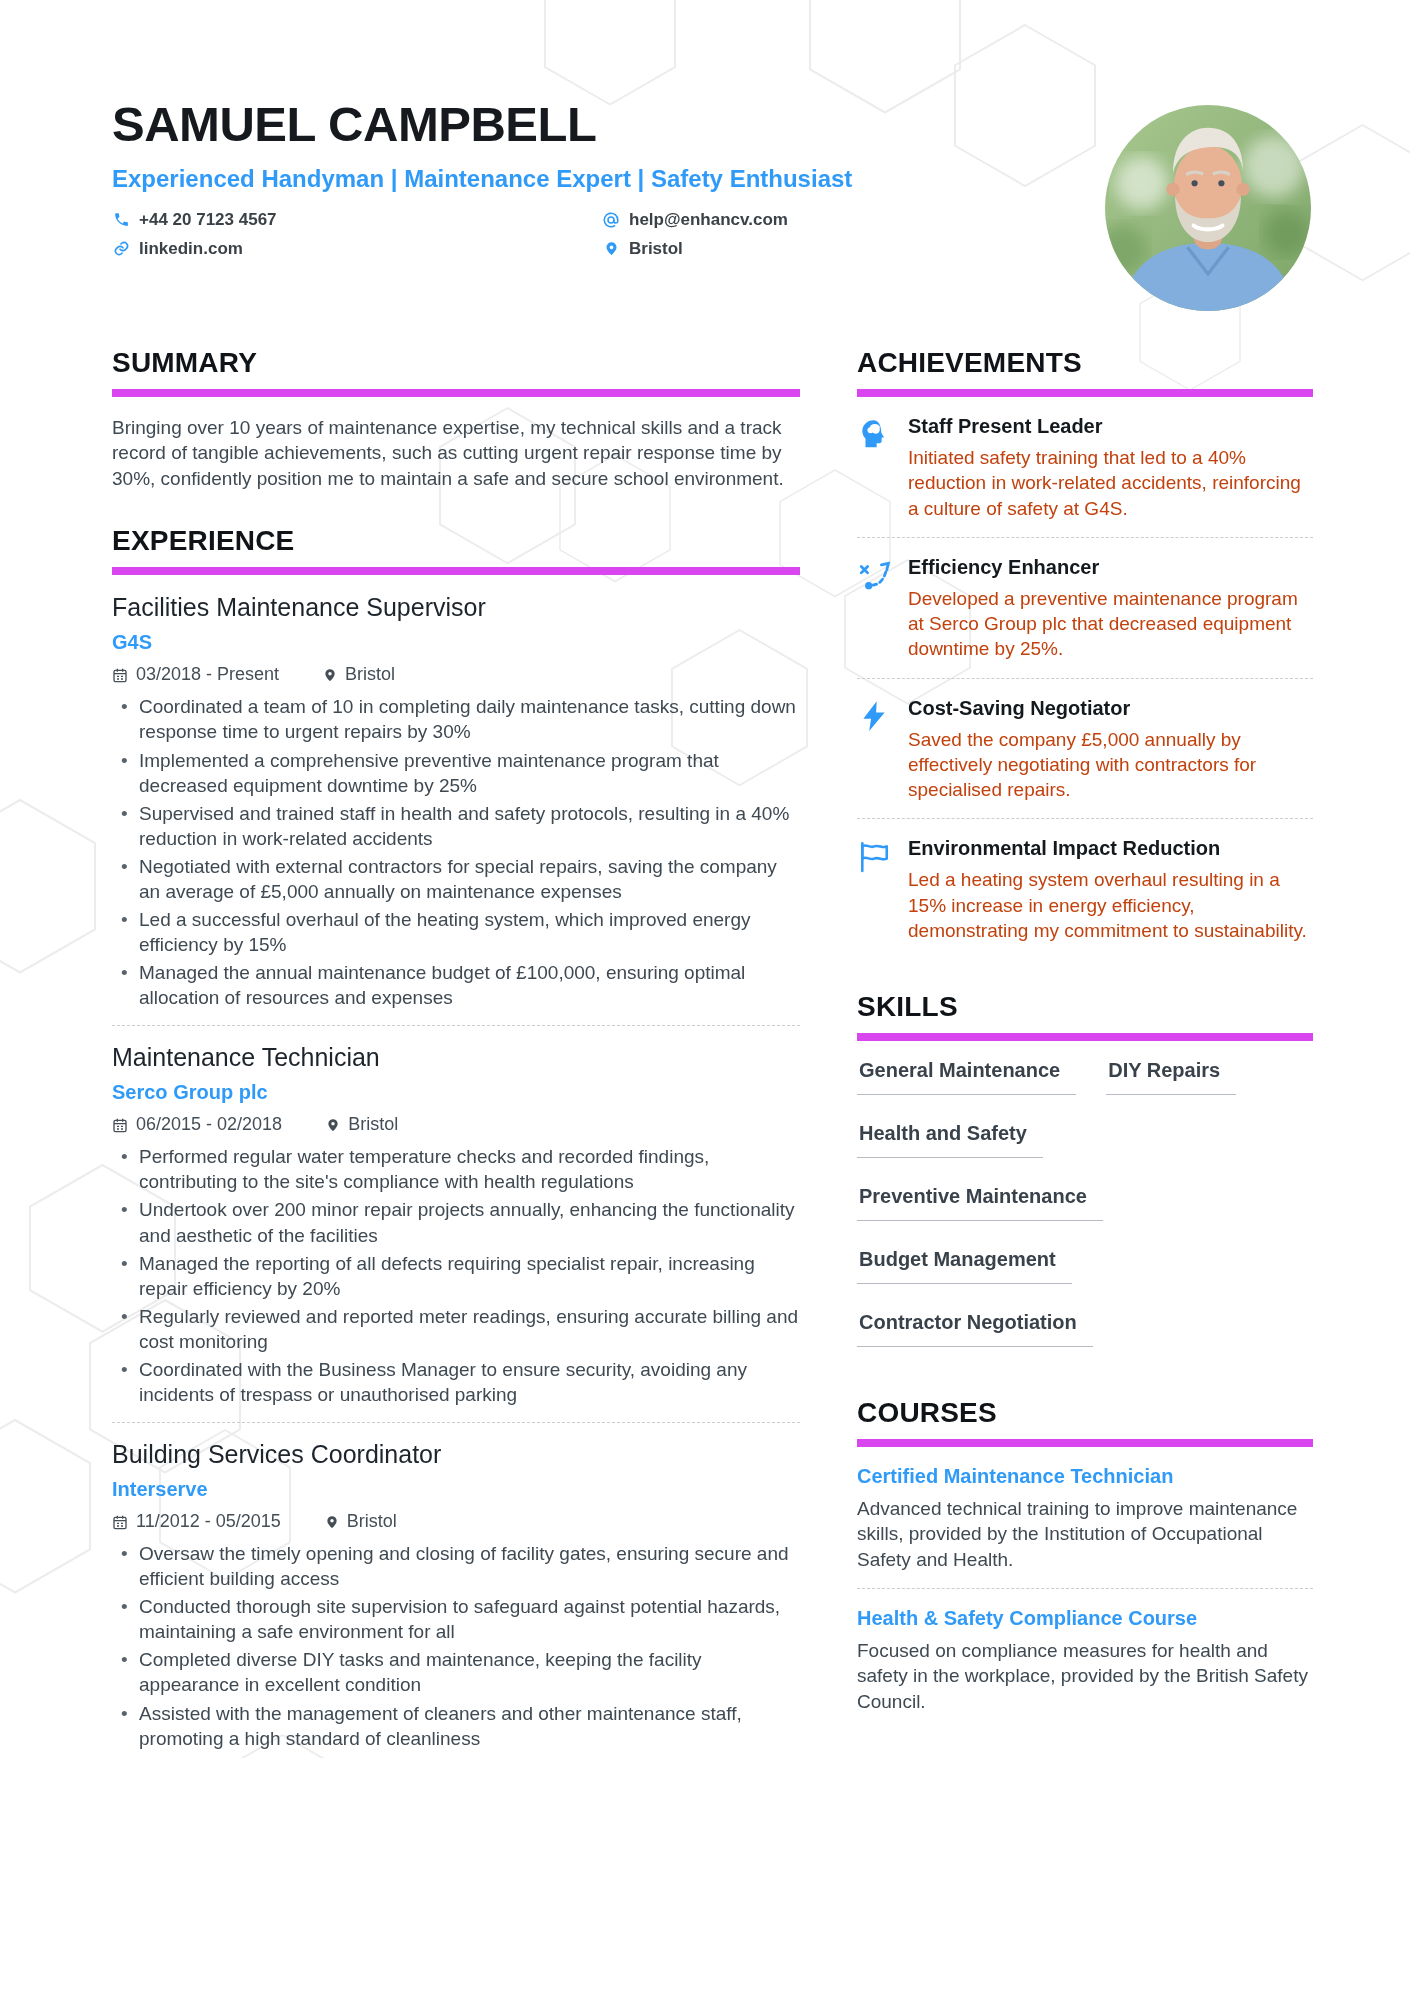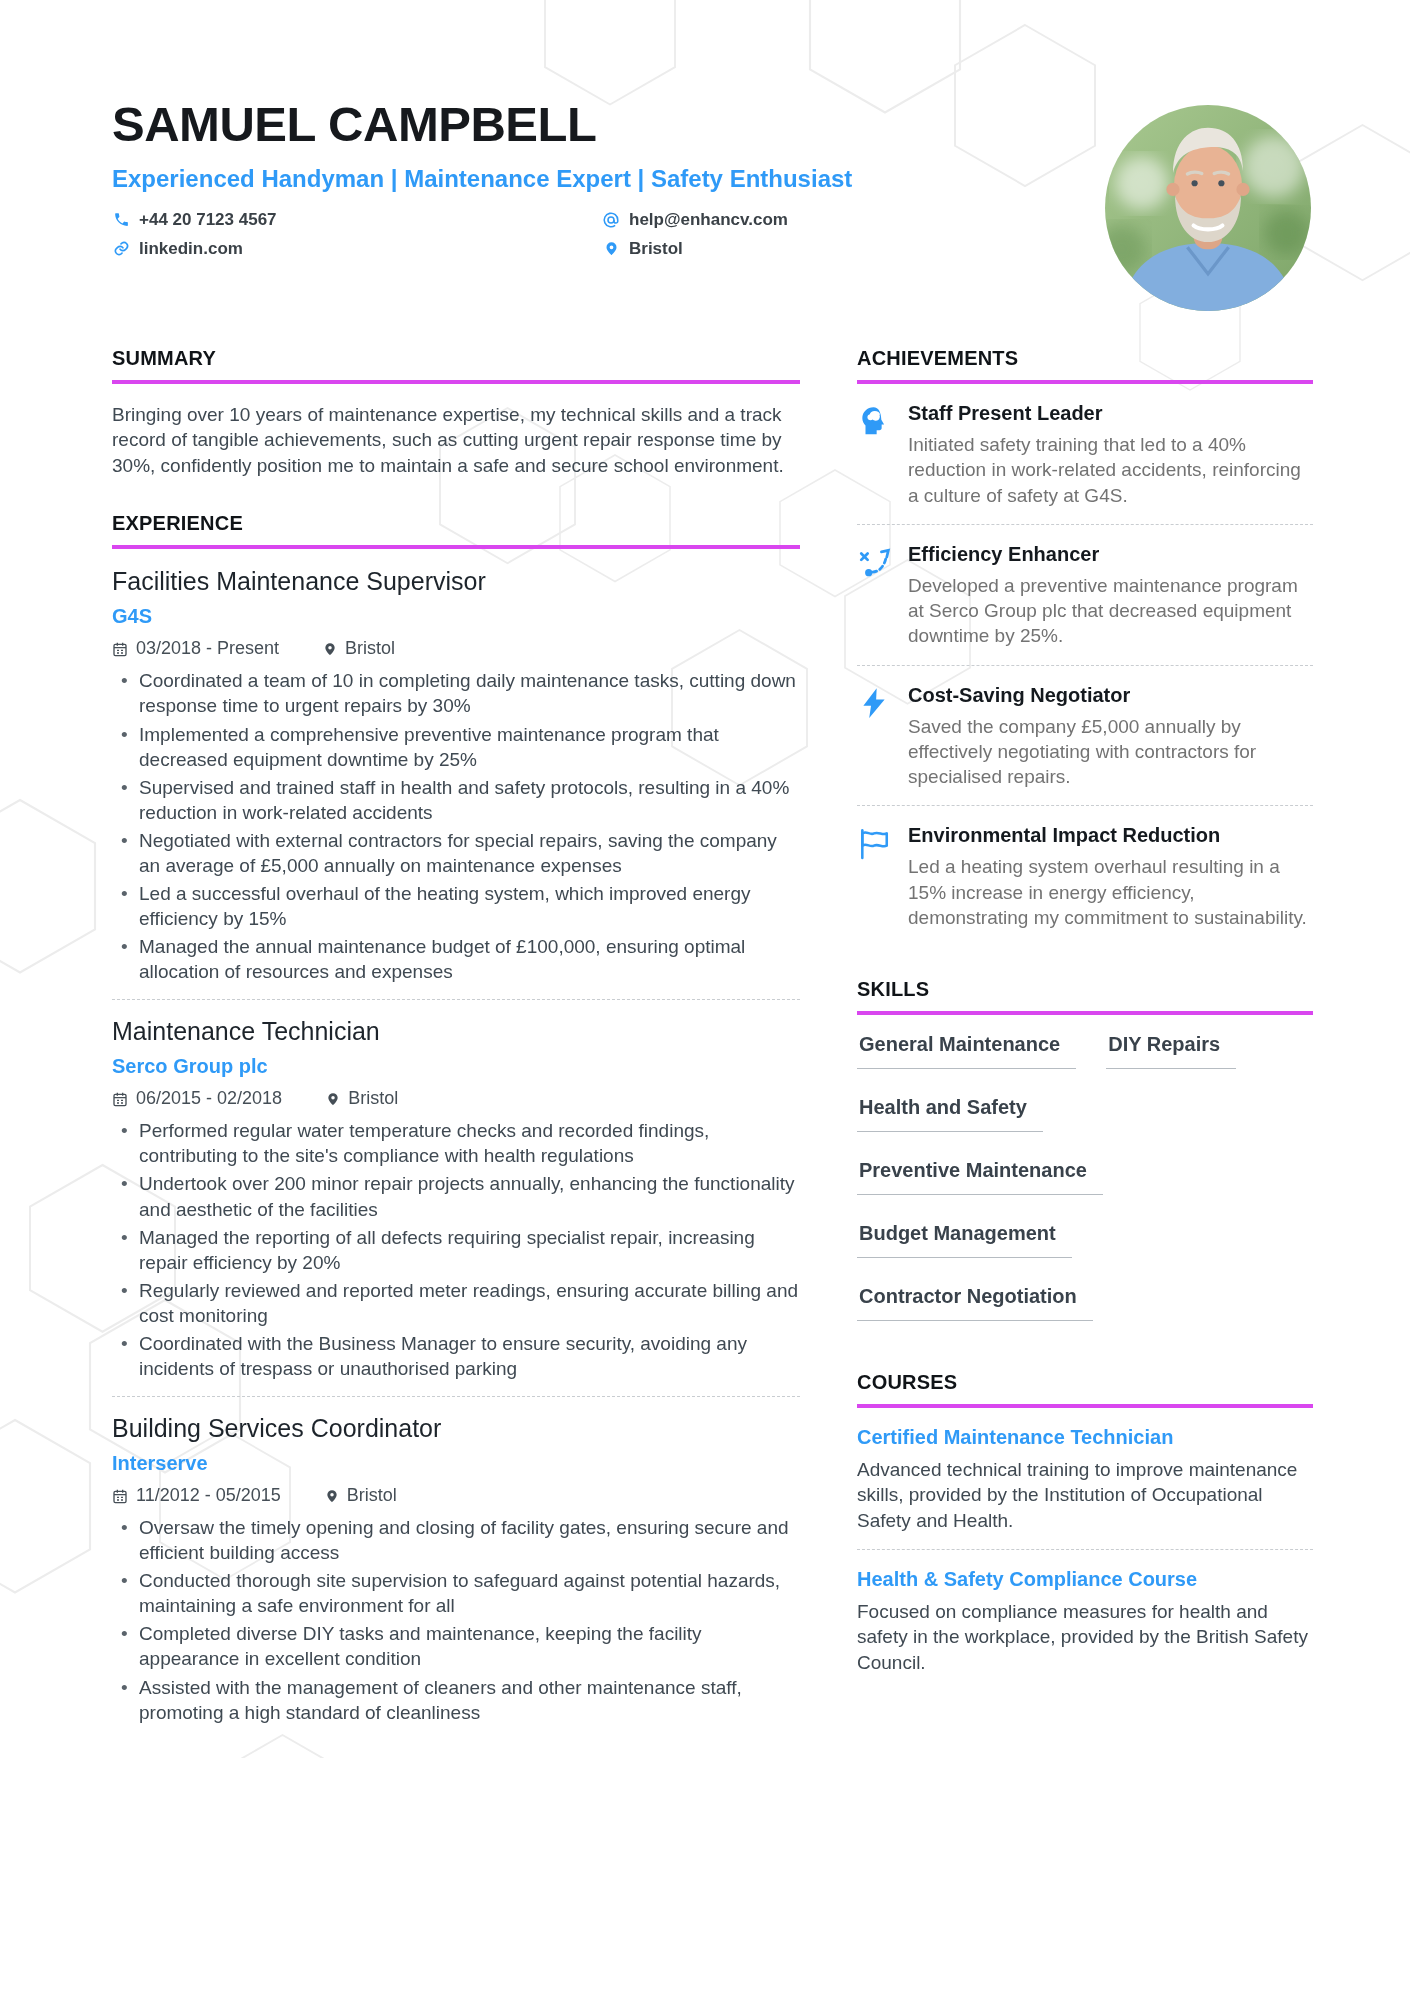--- a/index.html
+++ b/index.html
@@ -16,40 +16,40 @@
   .contact-item { display:flex; align-items:center; gap:9px; font-size:17px; font-weight:700; color:#3a4147; }
   .contact-item .cicon { color:#2f9af7; display:inline-flex; width:18px; justify-content:center; flex:none; }
   .photo-wrap { position:absolute; top:105px; right:99px; width:206px; height:206px; border-radius:50%; overflow:hidden; z-index:1; }
 
   
   .columns { display:flex; margin-top:84px; }
   .col-left { width:688px; flex:none; }
   .col-right { width:456px; flex:none; margin-left:57px; }
   .section { margin-top:34px; }
   .section:first-child { margin-top:0; }
-  .sec-heading { font-size:20px; font-weight:800; letter-spacing:.2px; color:#101418; padding-bottom:10px; border-bottom:4px solid #d946ef; margin-bottom:18px; }
+  .sec-heading { font-size:28px; font-weight:800; letter-spacing:.2px; color:#101418; padding-bottom:10px; border-bottom:8px solid #d946ef; margin-bottom:18px; }
 
   .body-text { font-size:19px; line-height:1.34; color:#3f4952; }
 
   
   .job-title { font-size:25px; font-weight:400; color:#1d242b; margin-top:4px; }
   .company { font-size:20px; font-weight:700; color:#2f9af7; margin-top:9px; }
   .meta-row { display:flex; gap:44px; margin-top:10px; margin-bottom:9px; }
   .meta-item { display:flex; align-items:center; gap:8px; font-size:18px; color:#454e56; }
   .meta-item .micon { color:#454e56; display:inline-flex; flex:none; }
   ul.bullets { list-style:none; }
   ul.bullets li { position:relative; padding-left:27px; font-size:19px; line-height:1.32; color:#3f4952; margin-bottom:3px; }
   ul.bullets li::before { content:"•"; position:absolute; left:9px; top:0; color:#5a636b; }
   .dash-sep { border:none; border-top:1px dashed #c9cdd1; margin:15px 0 17px; }
 
   
   .ach-item { display:flex; gap:15px; }
   .ach-icon { width:36px; flex:none; padding-top:2px; color:#2f9af7; }
   .ach-title { font-size:20px; font-weight:700; color:#14191e; margin-bottom:7px; }
-  .ach-text { font-size:19px; line-height:1.33; color:#737373; }
+  .ach-text { font-size:19px; line-height:1.33; color:#c2410c; }
   .ach-sep { border:none; border-top:1px dashed #c9cdd1; margin:16px 0 18px; }
 
   
   .skills-wrap { display:flex; flex-wrap:wrap; column-gap:30px; row-gap:27px; }
   .skill { font-size:20px; font-weight:700; color:#39424b; border-bottom:1px solid #b6bcc2; padding:0 16px 12px 2px; }
 
   
   .course-title { font-size:20px; font-weight:700; color:#2f9af7; margin-bottom:8px; }
   .course-text { font-size:19px; line-height:1.33; color:#3f4952; }
 

